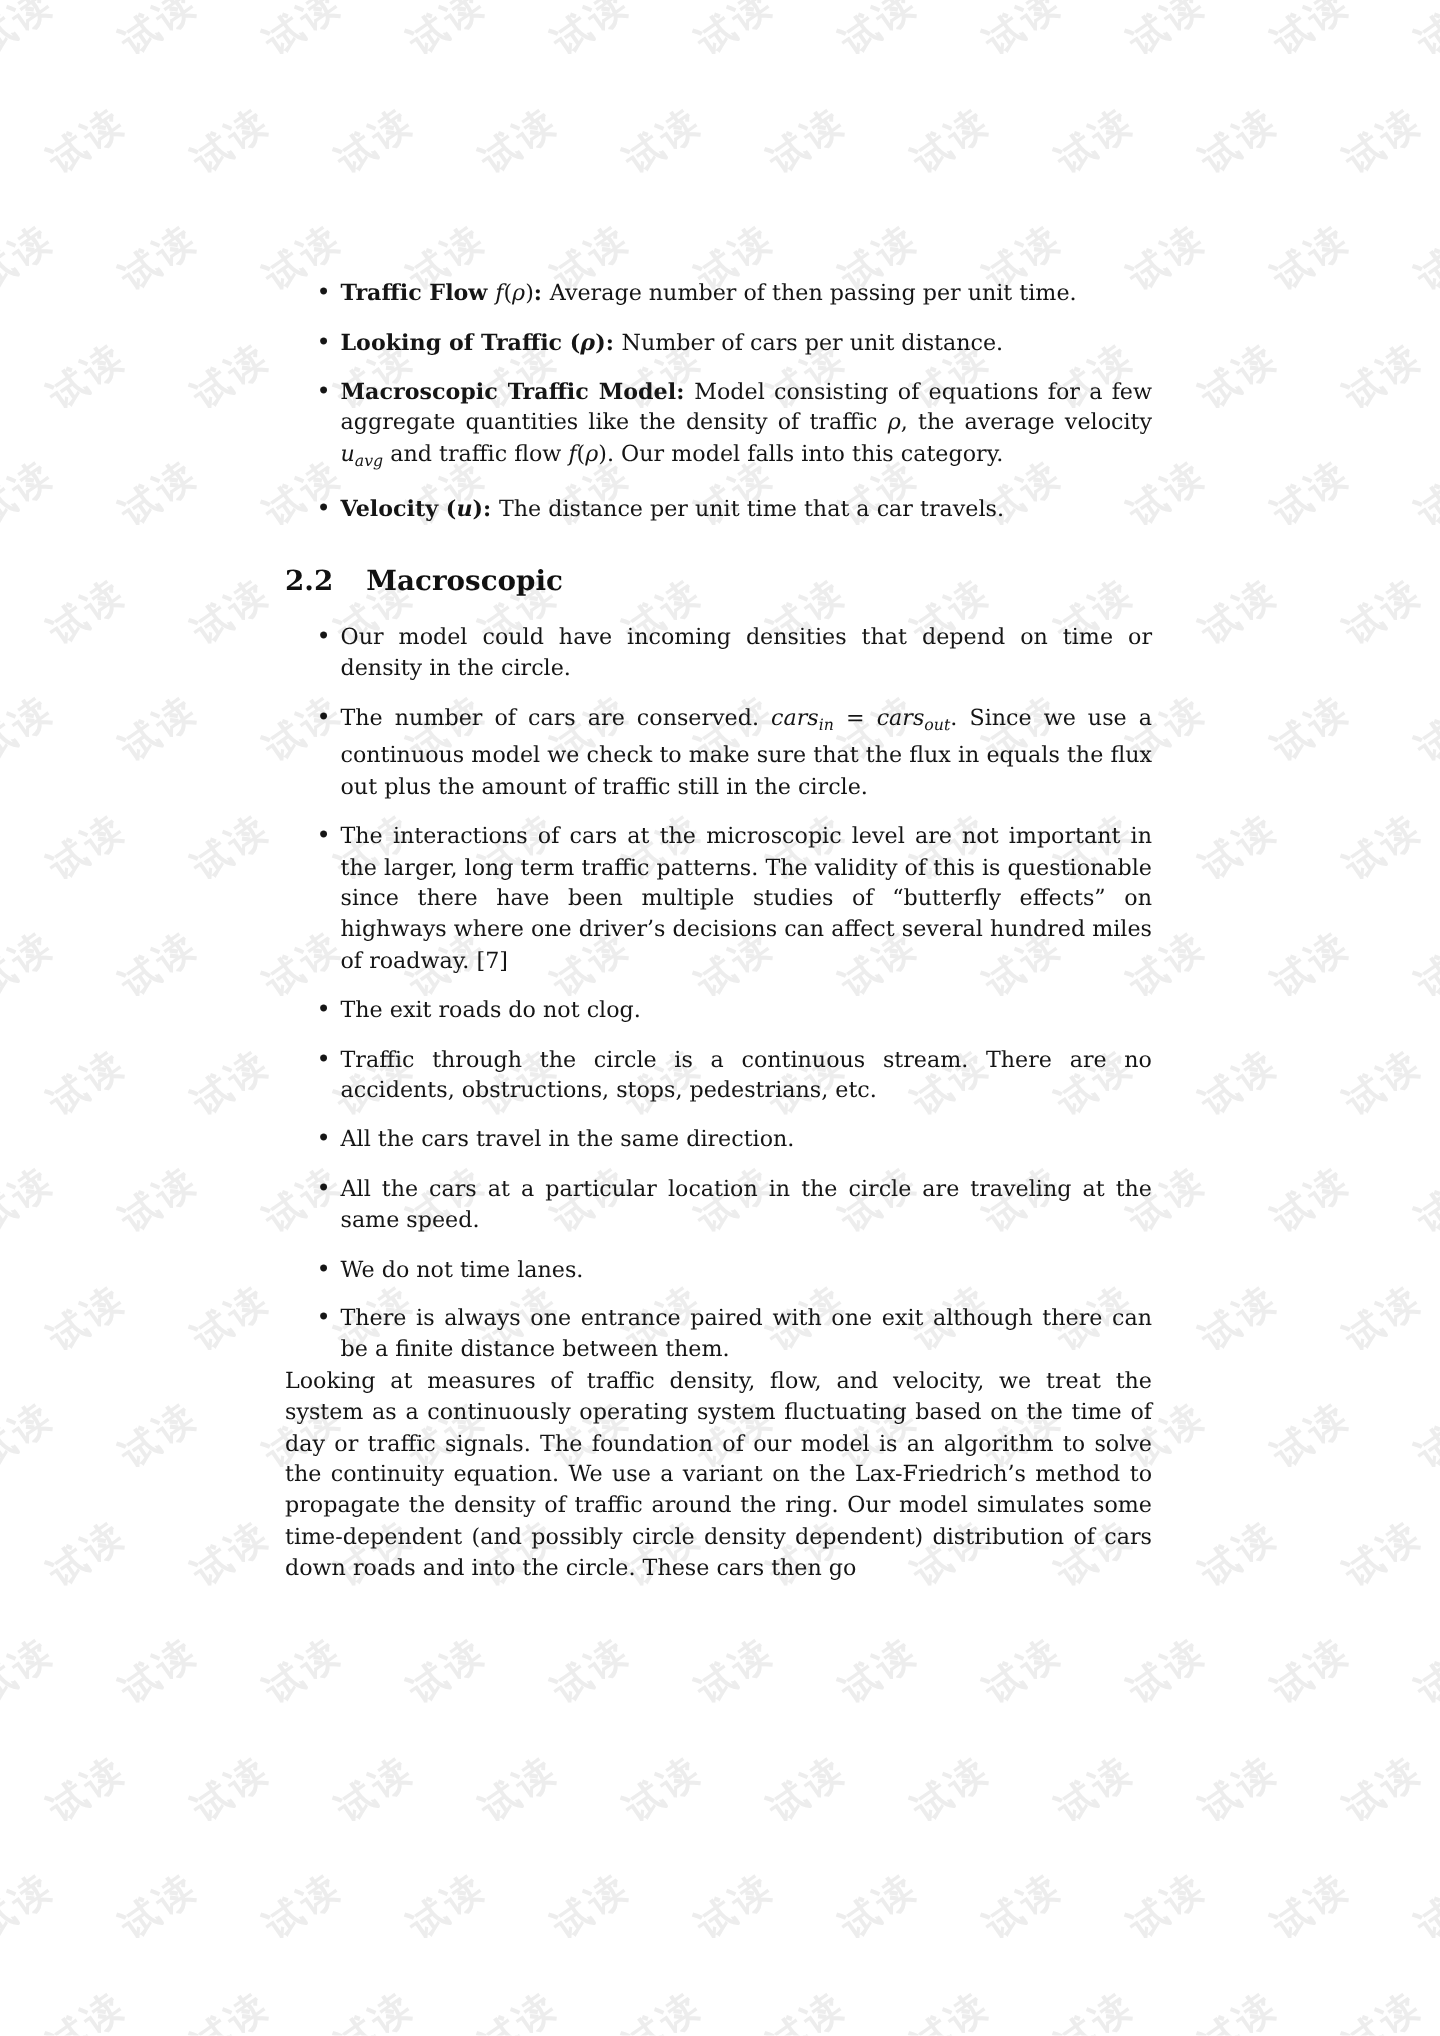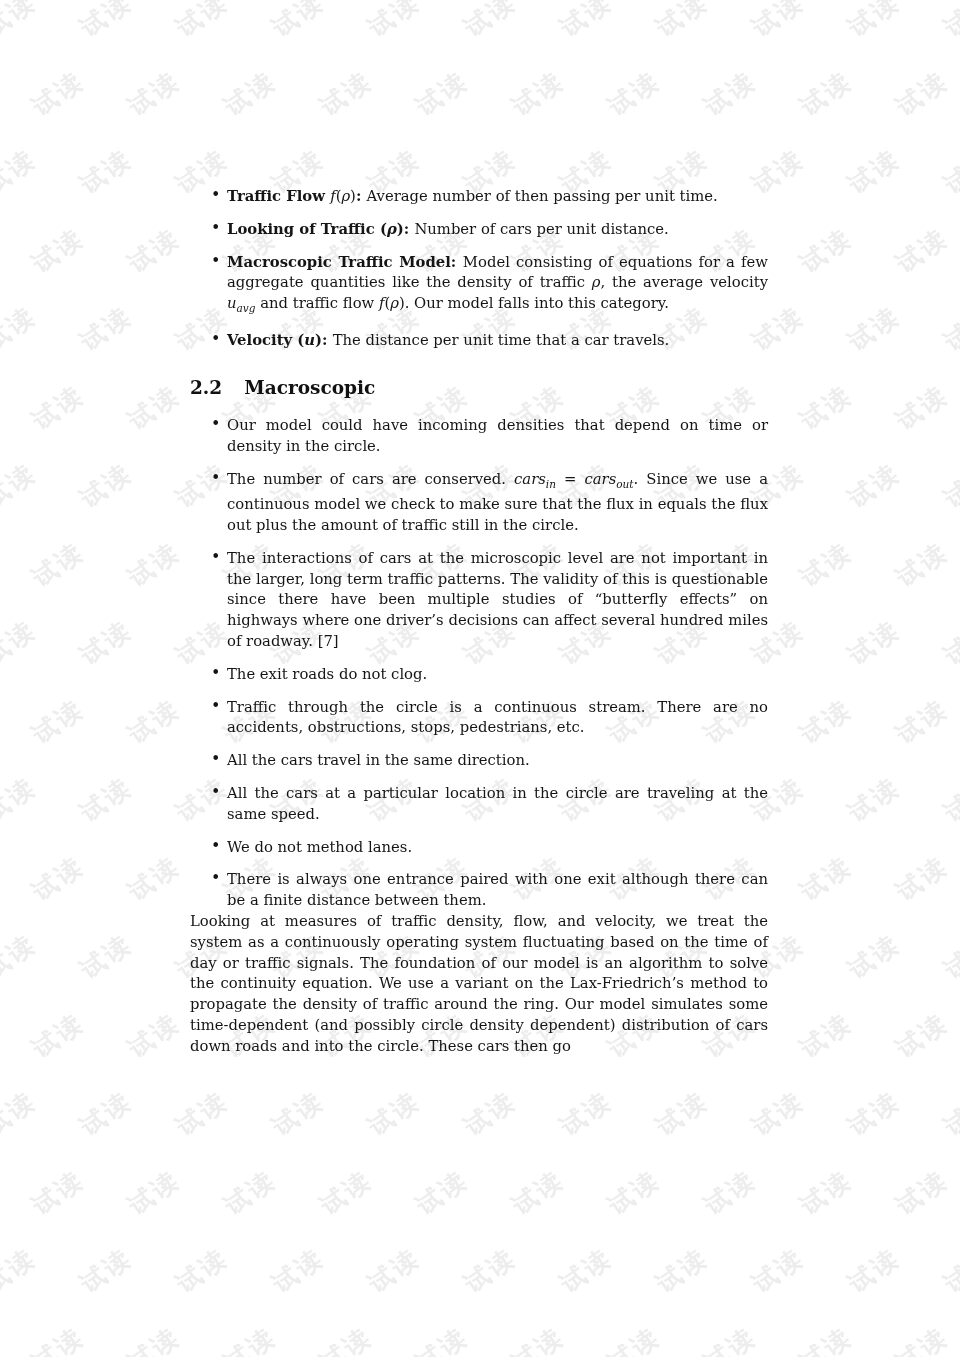--- a/index.html
+++ b/index.html
@@ -265,17 +265,17 @@
     </ul>
     <h2 class="section-heading"><span class="hnum">2.2</span><span class="htitle">Macroscopic</span></h2>
     <ul class="blist">
       <li><span class="sn">Our model could have incoming densities that depend on time or density in the circle.</span></li>
       <li><span class="sn">The number of cars are conserved. </span><span class="si">cars</span><span class="ssub">in</span><span class="sn"> = </span><span class="si">cars</span><span class="ssub">out</span><span class="sn">. Since we use a continuous model we check to make sure that the flux in equals the flux out plus the amount of traffic still in the circle.</span></li>
       <li><span class="sn">The interactions of cars at the microscopic level are not important in the larger, long term traffic patterns. The validity of this is questionable since there have been multiple studies of “butterfly effects” on highways where one driver’s decisions can affect several hundred miles of roadway. [7]</span></li>
       <li><span class="sn">The exit roads do not clog.</span></li>
       <li><span class="sn">Traffic through the circle is a continuous stream. There are no accidents, obstructions, stops, pedestrians, etc.</span></li>
       <li><span class="sn">All the cars travel in the same direction.</span></li>
       <li><span class="sn">All the cars at a particular location in the circle are traveling at the same speed.</span></li>
-      <li><span class="sn">We do not method lanes.</span></li>
+      <li><span class="sn">We do not time lanes.</span></li>
       <li><span class="sn">There is always one entrance paired with one exit although there can be a finite distance between them.</span></li>
     </ul>
     <p class="body-par">Looking at measures of traffic density, flow, and velocity, we treat the system as a continuously operating system fluctuating based on the time of day or traffic signals. The foundation of our model is an algorithm to solve the continuity equation. We use a variant on the Lax-Friedrich’s method to propagate the density of traffic around the ring. Our model simulates some time-dependent (and possibly circle density dependent) distribution of cars down roads and into the circle. These cars then go</p>
   </div>
 
 </body></html>

